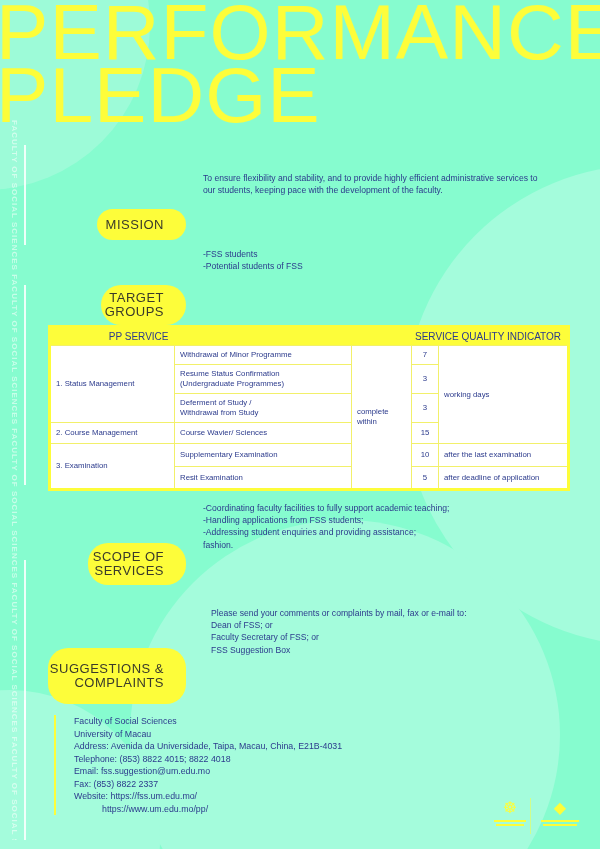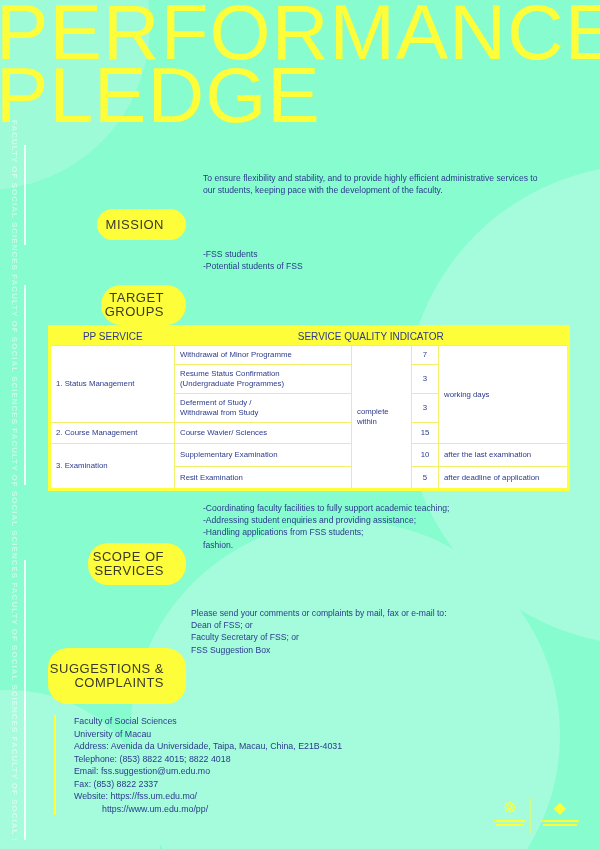--- a/index.html
+++ b/index.html
@@ -46,21 +46,21 @@
     position: absolute; font-size: 8.6px; line-height: 12.2px; color: #2b3a8c;
   }
 
   table.pp {
     position: absolute; left: 48px; top: 325px; width: 522px;
     border-collapse: collapse; background: #ffffff; font-size: 7.8px;
     border: 3px solid #fdfd3a;
   }
   table.pp th {
     background: #fdfd3a; color: #2b3a8c; font-weight: normal;
-    font-size: 10px; text-align: center; padding: 0 6px; height: 19px;
+    font-size: 10px; text-align: right; padding: 0 6px; height: 19px;
   }
   table.pp td {
     border: 1px solid #f2f06a; color: #2b3a8c; padding: 0 5px;
     vertical-align: middle; line-height: 10px;
   }
   td.num { text-align: center; }
 
   .footer {
     position: absolute; left: 54px; top: 715px; font-size: 8.8px; line-height: 12.5px;
     color: #2b3a8c; border-left: 2px solid #fdfd3a; padding-left: 18px;
@@ -145,29 +145,29 @@
     <td>after deadline of application</td>
   </tr>
 </tbody>
   </table>
 
 <div class="pill" style="left:88px;top:505px;width:98px;height:42px">
   <div><span>SCOPE OF</span><br><span>SERVICES</span></div>
 </div>
 <div class="section-text" style="left:203px;top:502px;width:340px">
   <div>-Coordinating faculty facilities to fully support academic teaching;</div>
+  <div>-Handling applications from FSS students;</div>
   <div>-Addressing student enquiries and providing assistance;</div>
-  <div>-Handling applications from FSS students;</div>
   <div>fashion.</div>
 </div>
 
 <div class="pill" style="left:48px;top:610px;width:138px;height:56px">
   <div><span>SUGGESTIONS &amp;</span><br><span>COMPLAINTS</span></div>
 </div>
-<div class="section-text" style="left:191px;top:607px">
+<div class="section-text" style="left:211px;top:607px">
   <div>Please send your comments or complaints by mail, fax or e-mail to:</div>
   <div>Dean of FSS; or</div>
   <div>Faculty Secretary of FSS; or</div>
   <div>FSS Suggestion Box</div>
 </div>
 
 <div class="footer">
   <div>Faculty of Social Sciences</div>
   <div>University of Macau</div>
   <div>Address: Avenida da Universidade, Taipa, Macau, China, E21B-4031</div>

